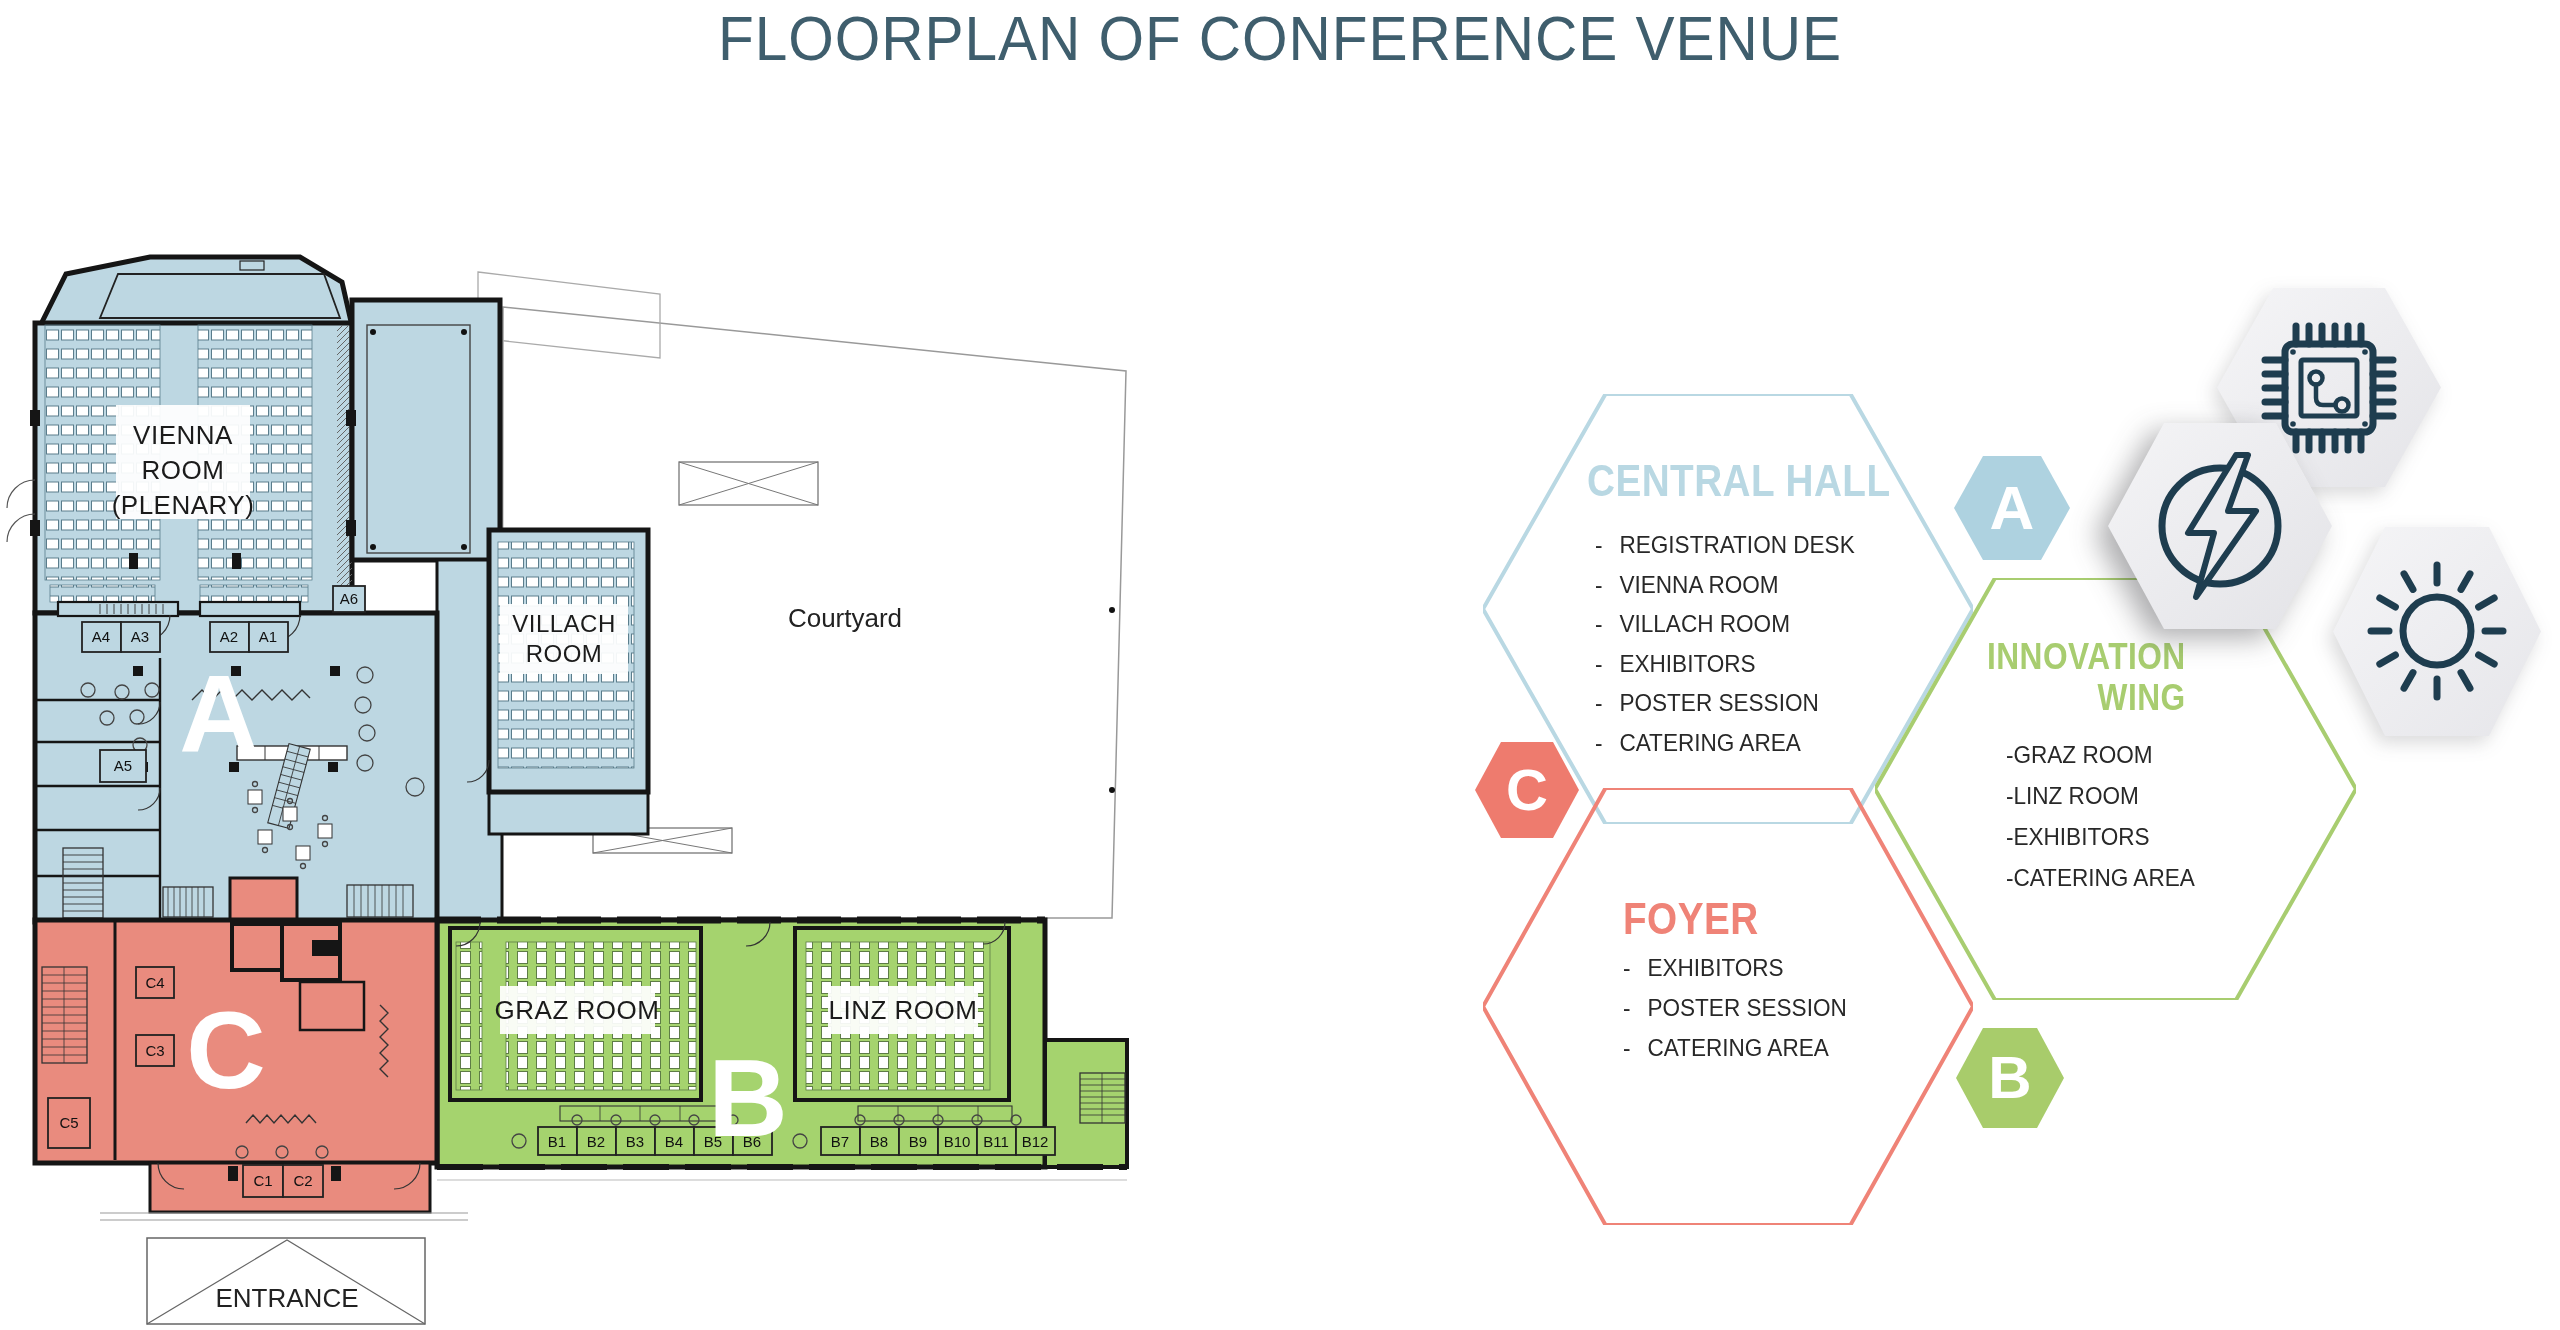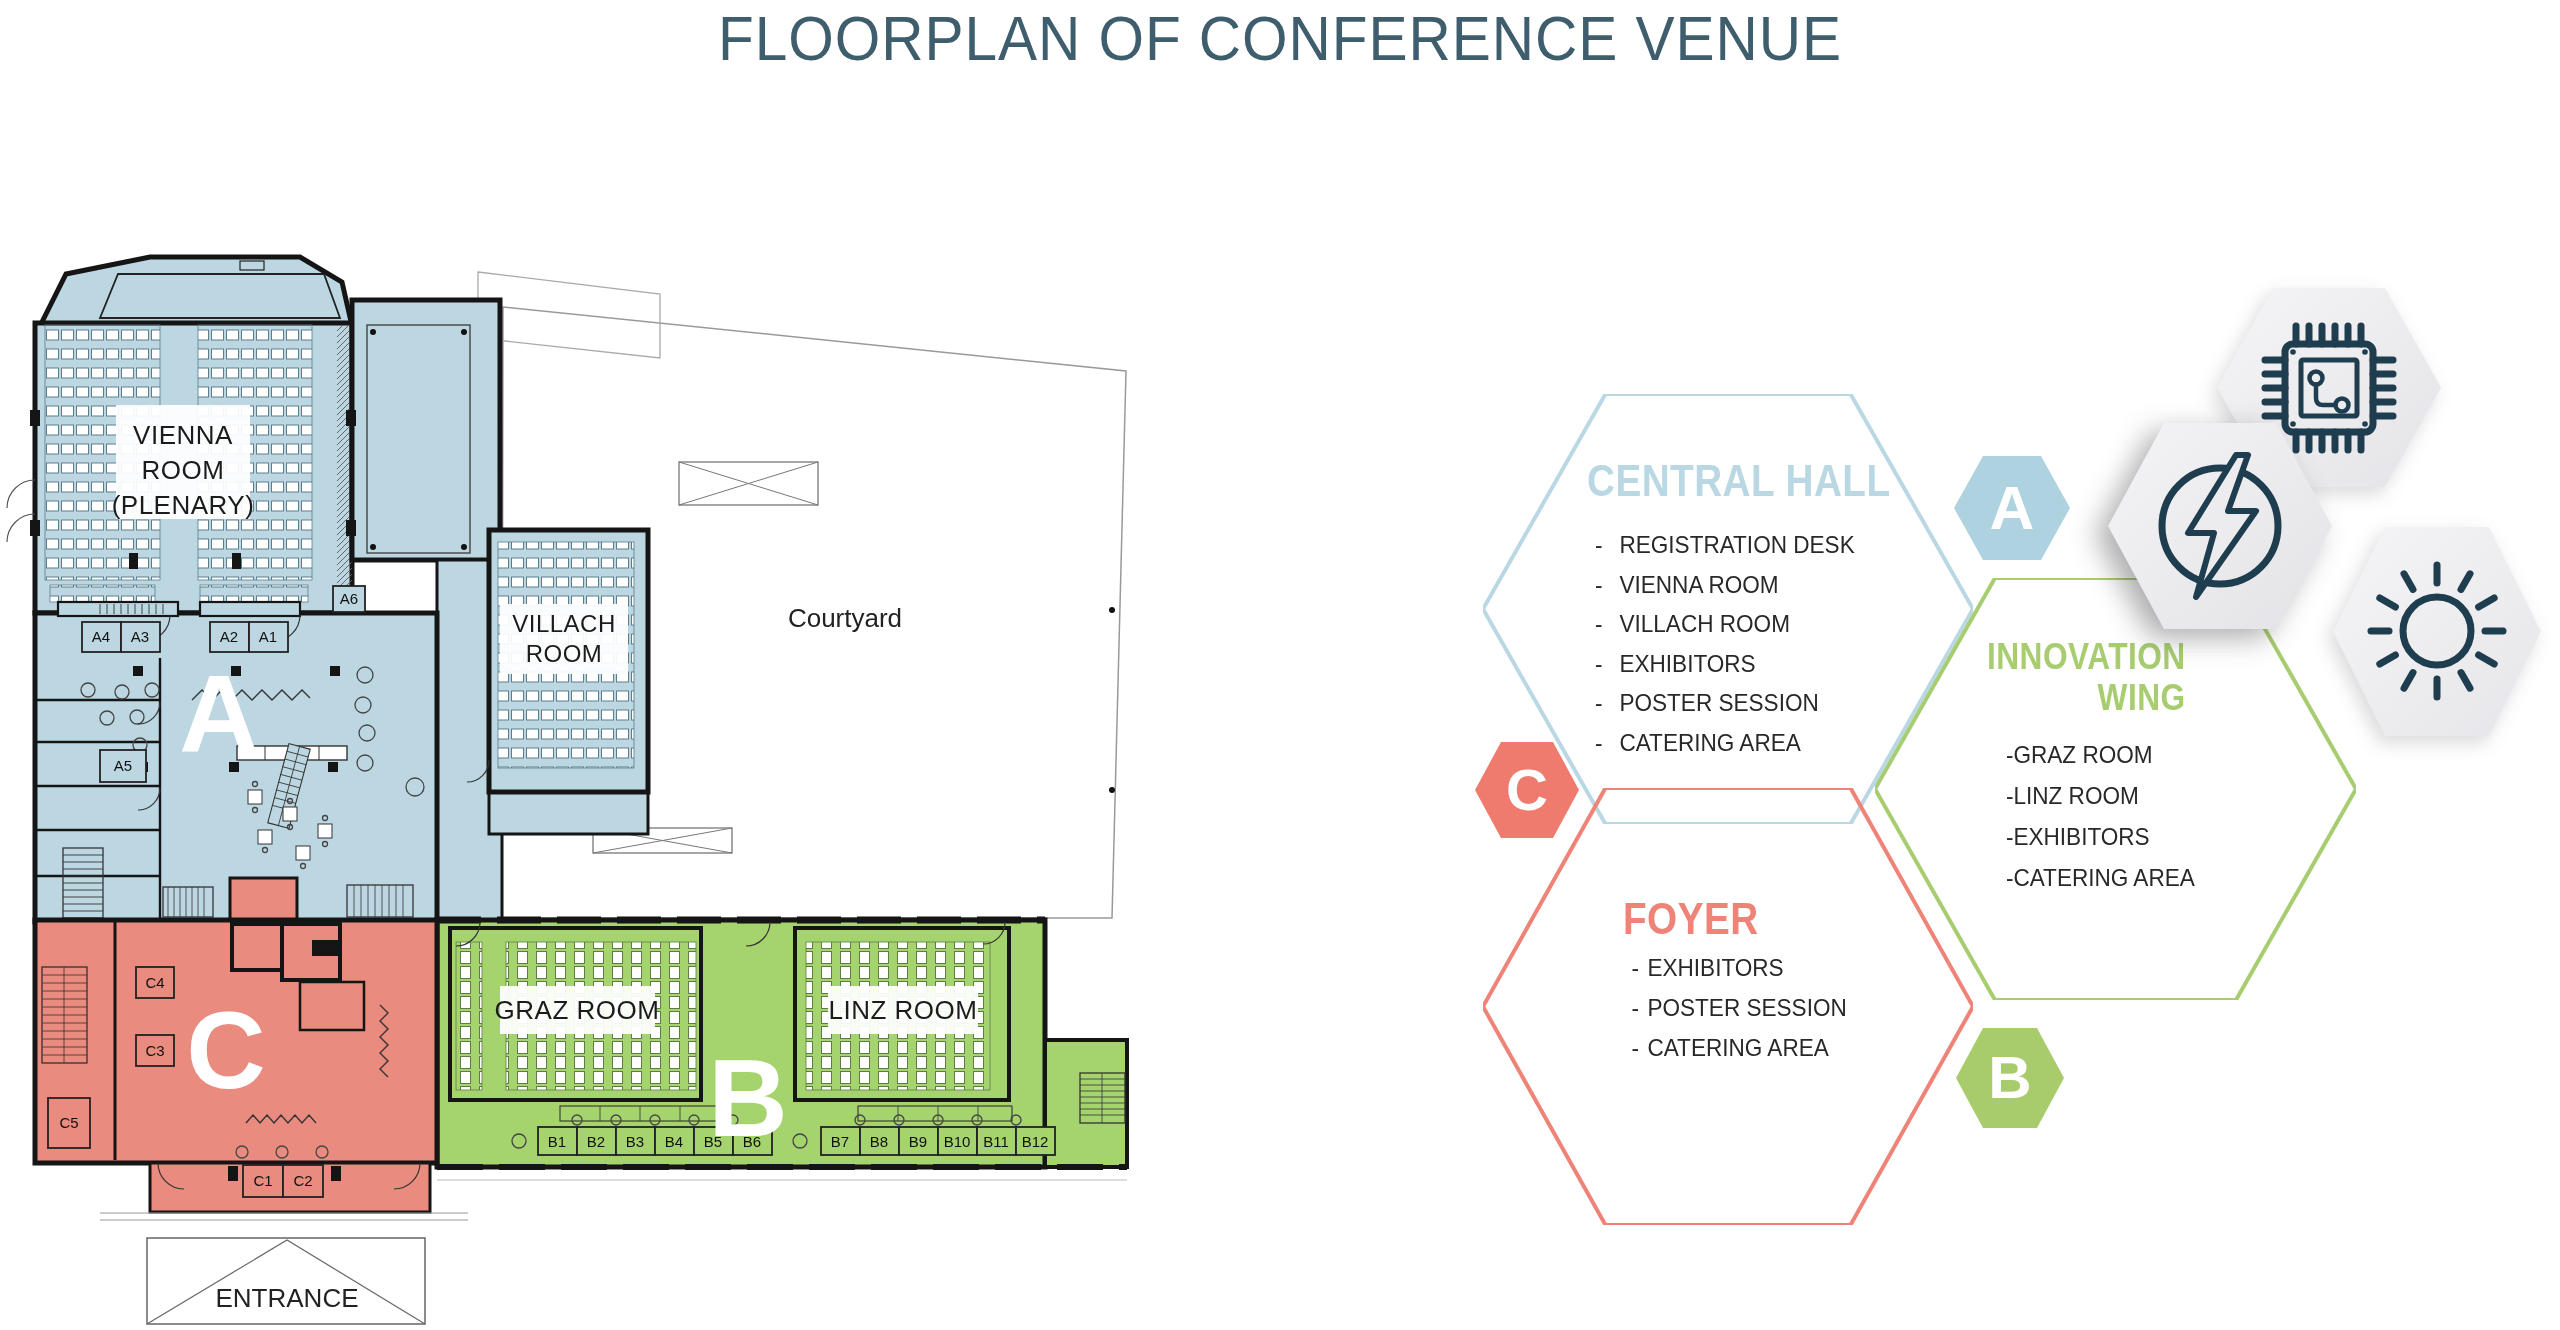--- a/index.html
+++ b/index.html
@@ -441,21 +441,21 @@
       <div>WING</div>
     </div>
     <ul class="hex-items" style="left:114px;top:156px;line-height:41px;">
       <li>GRAZ ROOM</li>
       <li>LINZ ROOM</li>
       <li>EXHIBITORS</li>
       <li>CATERING AREA</li>
     </ul>
   </div>
 
-  <div class="hexcard" style="left:1483px;top:788px;width:490px;height:437px;text-align:center;">
+  <div class="hexcard" style="left:1483px;top:788px;width:490px;height:437px;">
     <svg viewBox="0 0 490 437" width="490" height="437">
       <polygon points="0,218.5 122.5,0 367.5,0 490,218.5 367.5,437 122.5,437" fill="none" stroke="#ef8377" stroke-width="4" stroke-linejoin="round"></polygon>
     </svg>
     <div class="hex-title" style="left:140px;top:106px;font-size:44px;color:#ef8377;">FOYER</div>
     <ul class="hex-items" style="left:140px;top:160px;line-height:40px;">
       <li>EXHIBITORS</li>
       <li>POSTER SESSION</li>
       <li>CATERING AREA</li>
     </ul>
   </div>

